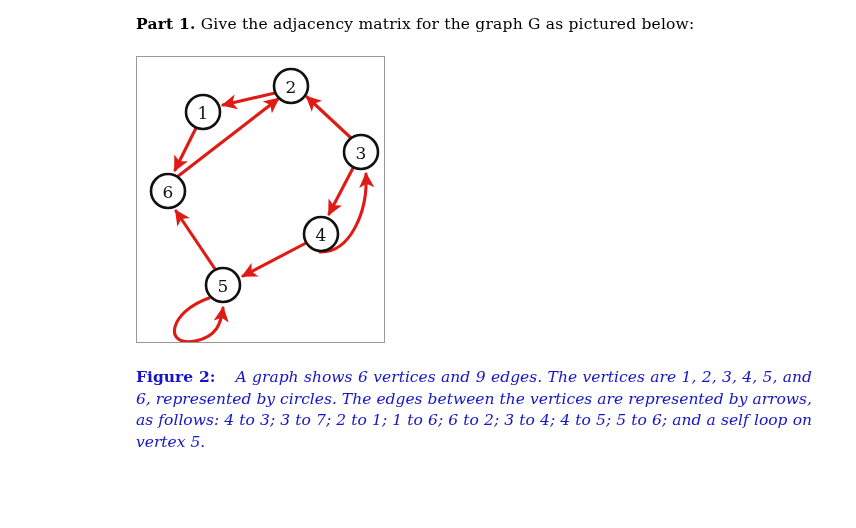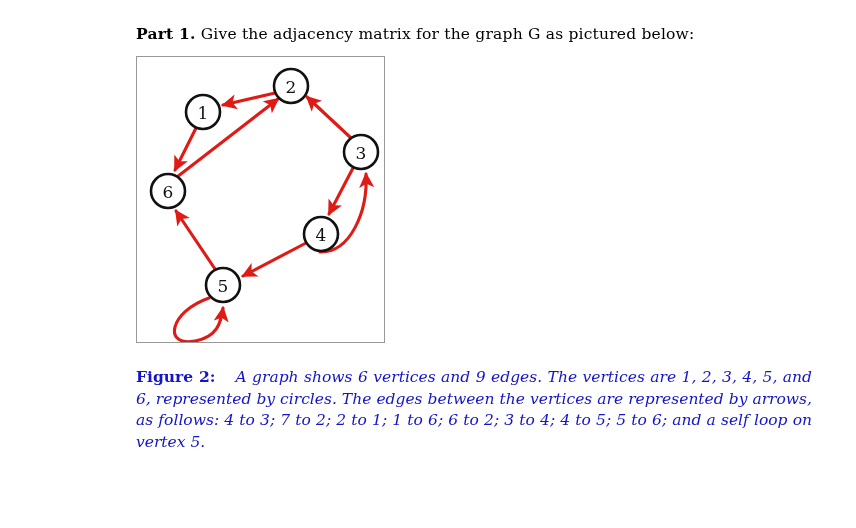--- a/index.html
+++ b/index.html
@@ -13,21 +13,21 @@
     position: relative;
     overflow: hidden;
     font-family: "Liberation Serif", serif;
     color: #000000;
   }
 
   
   #problem-statement {
     position: absolute;
     left: 136px;
-    top: 24px;
+    top: 14px;
     width: 690px;
     font-family: "DejaVu Serif", serif;
     font-size: 15.5px;
     line-height: 20px;
     letter-spacing: 0.2px;
     white-space: nowrap;
   }
   #problem-statement .part-label {
     font-weight: bold;
   }
@@ -152,14 +152,14 @@
       </g>
       <g>
         <circle class="node-circle" cx="31" cy="134" r="17"></circle>
         <text class="node-label" x="31" y="135">6</text>
       </g>
     </g>
   </svg>
 </div>
 
 <div id="figure-caption">
-  <span class="caption-label">Figure 2:</span><span class="caption-body">A graph shows 6 vertices and 9 edges. The vertices are 1, 2, 3, 4, 5, and 6, represented by circles. The edges between the vertices are represented by arrows, as follows: 4 to 3; 7 to 2; 2 to 1; 1 to 6; 6 to 2; 3 to 4; 4 to 5; 5 to 6; and a self loop on vertex 5.</span>
+  <span class="caption-label">Figure 2:</span><span class="caption-body">A graph shows 6 vertices and 9 edges. The vertices are 1, 2, 3, 4, 5, and 6, represented by circles. The edges between the vertices are represented by arrows, as follows: 4 to 3; 3 to 7; 2 to 1; 1 to 6; 6 to 2; 3 to 4; 4 to 5; 5 to 6; and a self loop on vertex 5.</span>
 </div>
 
 </body></html>

